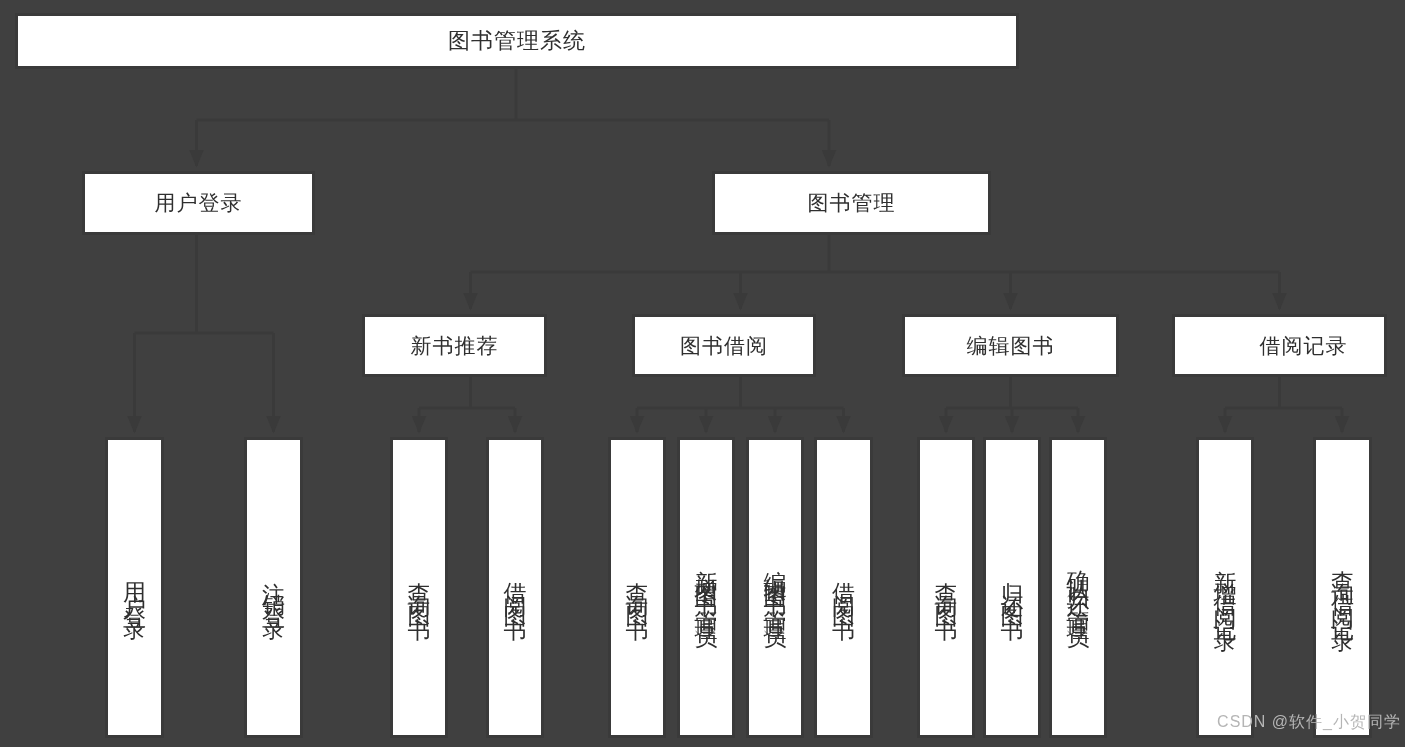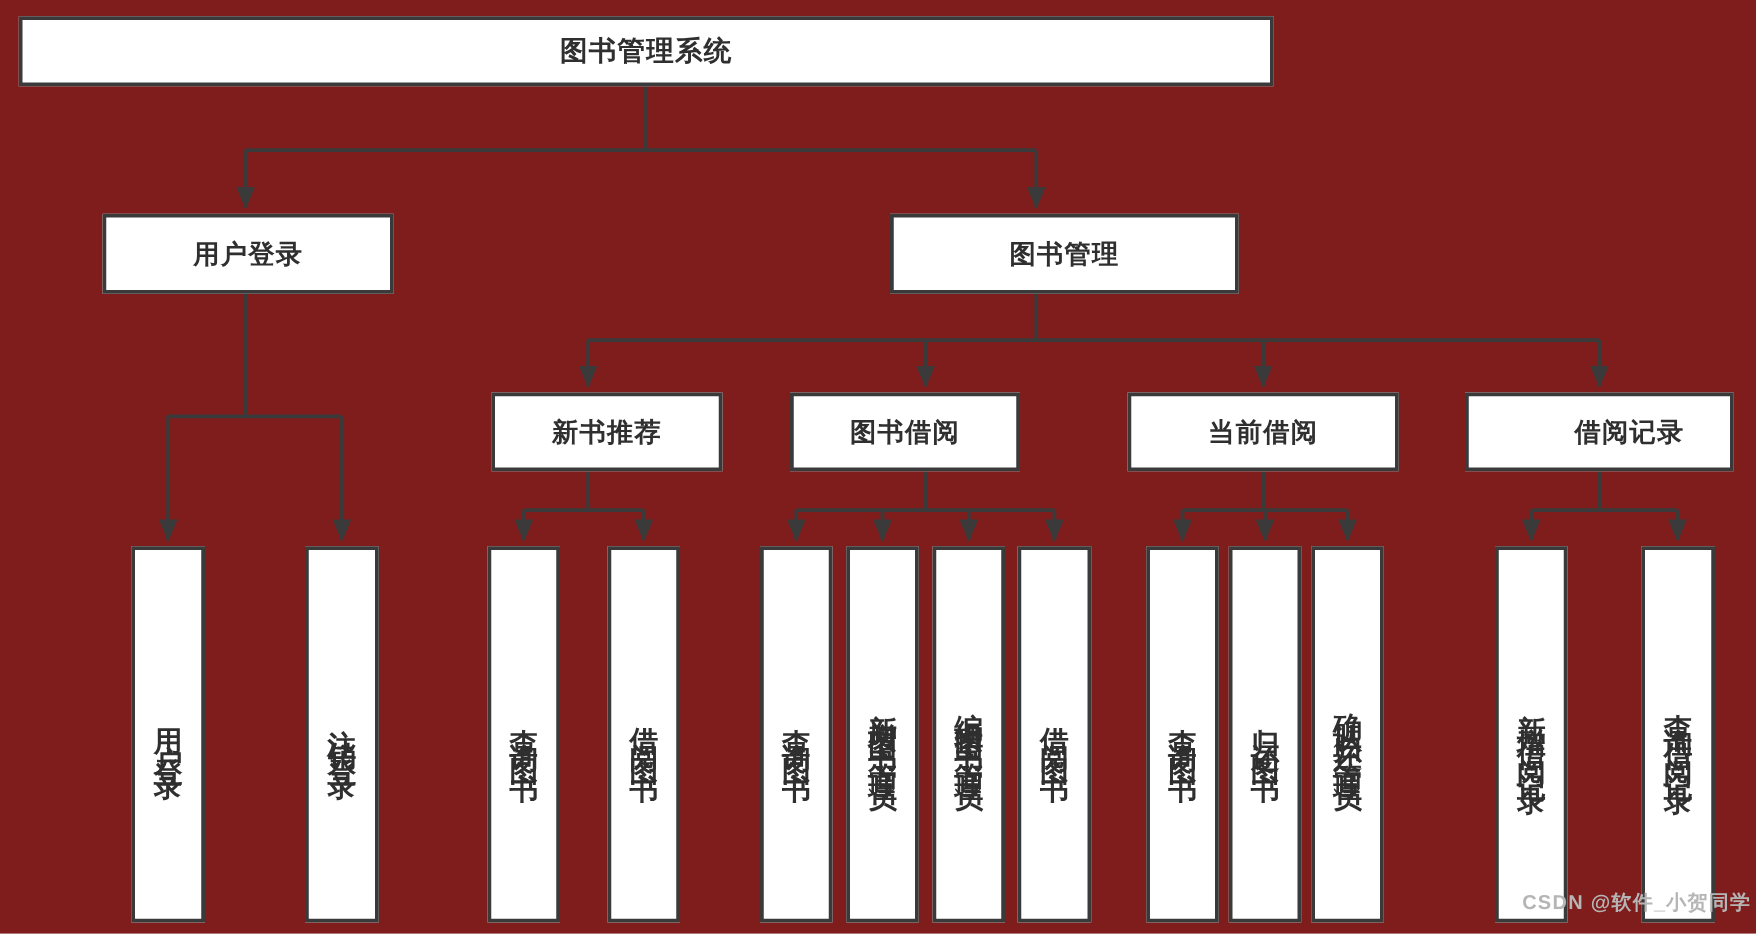--- a/index.html
+++ b/index.html
@@ -5,23 +5,22 @@
   html, body {
     margin: 0;
     padding: 0;
     background: #ffffff;
     font-family: "Liberation Sans", "DejaVu Sans", sans-serif;
   }
   #canvas {
     position: relative;
     width: 1405px;
     height: 747px;
-    background: #7f1d1d;
+    background: #404040;
     overflow: hidden;
-    font-weight: bold;
   }
   #connectors {
     position: absolute;
     left: 0;
     top: 0;
     z-index: 1;
   }
   .node {
     position: absolute;
     box-sizing: border-box;
@@ -120,28 +119,28 @@
     <span>图书管理系统</span>
   </div>
 
   <div class="node hbox" style="left:82px; top:171px; width:233px; height:64px;">
     <span>用户登录</span>
   </div>
   <div class="node hbox" style="left:712px; top:171px; width:279px; height:64px;">
     <span>图书管理</span>
   </div>
 
-  <div class="node hbox" style="left:362px; top:314px; width:185px; height:63px;margin-left:31px;">
+  <div class="node hbox" style="left:362px; top:314px; width:185px; height:63px;">
     <span>新书推荐</span>
   </div>
   <div class="node hbox" style="left:632px; top:314px; width:184px; height:63px;text-align:right;">
     <span>图书借阅</span>
   </div>
   <div class="node hbox" style="left:902px; top:314px; width:217px; height:63px;">
-    <span>当前借阅</span>
+    <span>编辑图书</span>
   </div>
   <div class="node hbox" style="left:1172px; top:314px; width:215px; height:63px;padding-left:48px;">
     <span>借阅记录</span>
   </div>
 
   <div class="node vbox" style="left:105px; top:437px; width:59px; height:301px;">
     <span class="vtext">用户登录</span>
   </div>
   <div class="node vbox" style="left:244px; top:437px; width:59px; height:301px;">
     <span class="vtext">注销登录</span>

